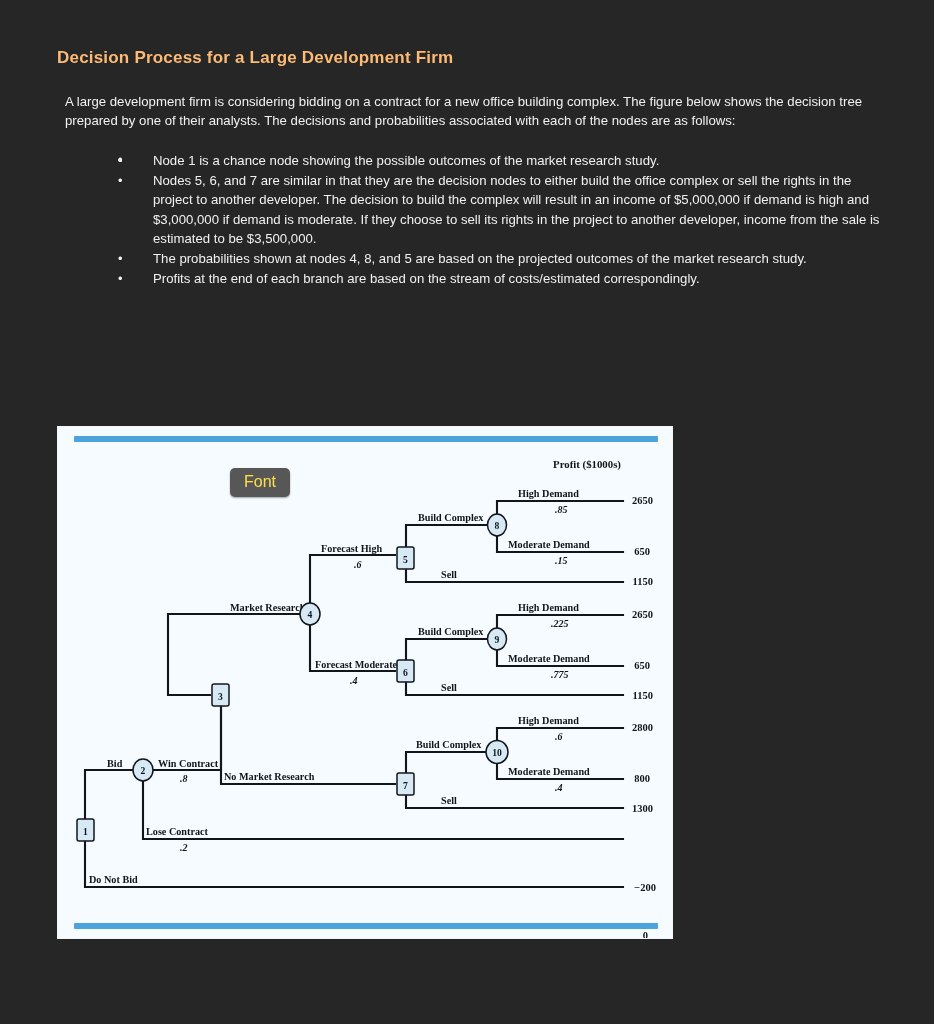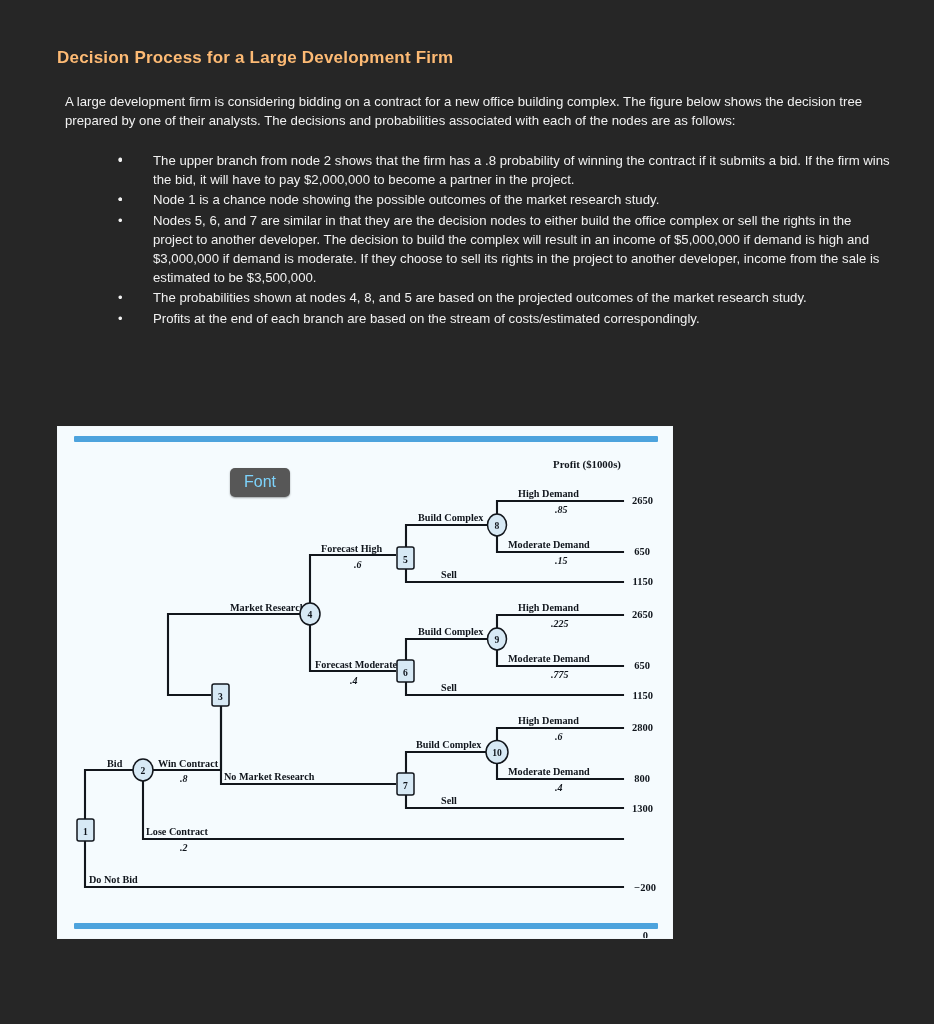--- a/index.html
+++ b/index.html
@@ -45,21 +45,21 @@
   .figure .blue-bar.top{top:9px;}
   .figure .blue-bar.bottom{bottom:9px;}
   .fig-inner{
     position:absolute;left:0;top:0;width:614px;height:511px;
   }
   svg.tree{position:absolute;left:0;top:0;width:614px;height:511px;}
 
   .tt-font{
     position:absolute;left:172px;top:41px;
     background:#575757;
-    color:#7dd3fc;
+    color:#fde047;
     border-radius:5px;
     padding:5px 14px 6px 14px;
     font-size:16px;
     font-family:"Liberation Sans", sans-serif;
     box-shadow:0 1px 2px rgba(0,0,0,.35);
   }
 
   
   .lbl{font-family:"Liberation Serif", serif;font-size:10.2px;font-weight:bold;fill:#10151c;}
   .prob{font-family:"Liberation Serif", serif;font-size:10px;font-weight:bold;fill:#10151c;font-style:italic;}
@@ -78,21 +78,20 @@
   <div class="doc-title">Decision Process for a Large Development Firm</div>
 
   <div class="intro">A large development firm is considering bidding on a contract for a new office building complex. The figure below shows the decision tree prepared by one of their analysts. The decisions and probabilities associated with each of the nodes are as follows:</div>
 
   <div class="bullets">
     <div class="bullet">
       <span class="dot">•</span>
     </div>
     <div class="bullet">
       <span class="dot">•</span>
-      <span>The upper branch from node 2 shows that the firm has a .8 probability of winning the contract if it submits a bid. If the firm wins the bid, it will have to pay $2,000,000 to become a partner in the project.</span>
     </div>
     <div class="bullet">
       <span class="dot">•</span>
     </div>
     <div class="bullet">
       <span class="dot">•</span>
       <span>Node 1 is a chance node showing the possible outcomes of the market research study.</span>
     </div>
     <div class="bullet">
       <span class="dot">•</span>

